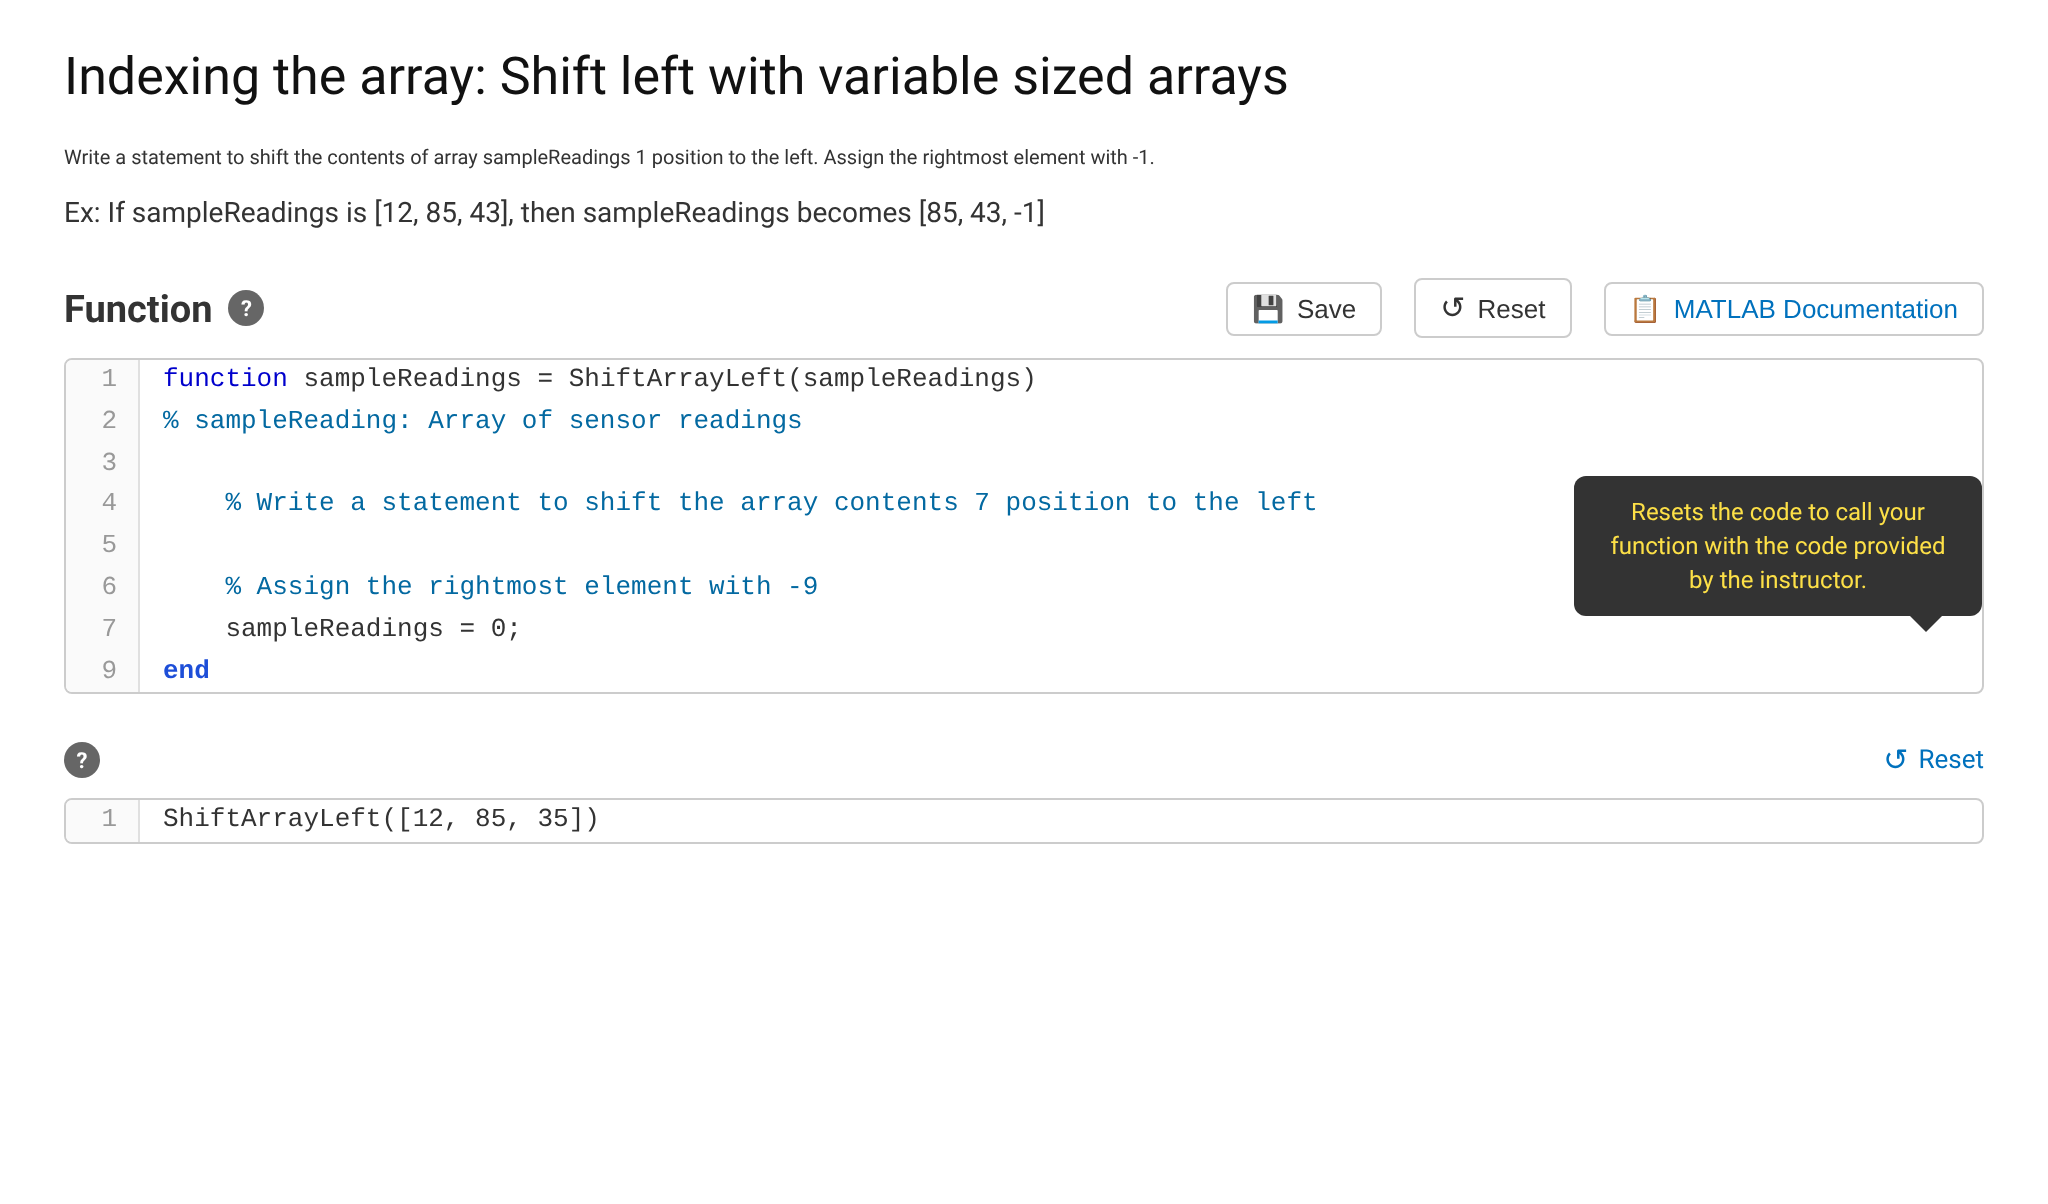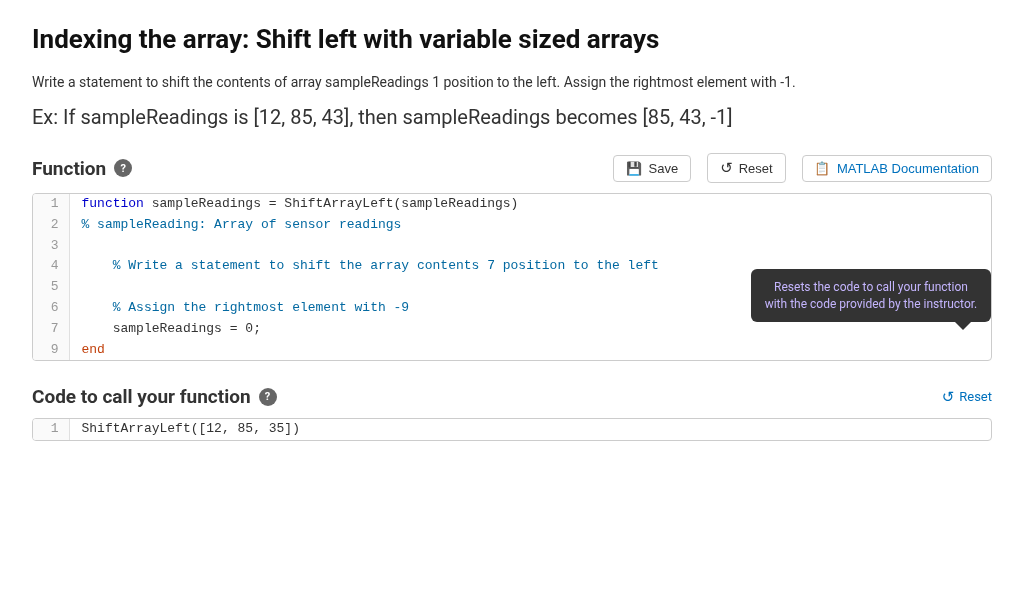--- a/index.html
+++ b/index.html
@@ -6,32 +6,32 @@
     body {
       font-family: -apple-system, BlinkMacSystemFont, "Segoe UI", Roboto, sans-serif;
       background: #fff;
       color: #333;
       font-size: 15px;
       padding: 24px 32px;
       max-width: 1024px;
     }
     h1 {
       font-size: 26px;
-      font-weight: 700;
+      font-weight: 400;
       margin-bottom: 18px;
       color: #111;
     }
     .description {
-      font-size: 14px;
+      font-size: 10px;
       color: #333;
       line-height: 1.5;
       margin-bottom: 10px;
     }
     .example {
-      font-size: 20px;
+      font-size: 14px;
       color: #333;
       margin-top: 12px;
       margin-bottom: 24px;
     }
     .section-header {
       display: flex;
       align-items: center;
       justify-content: space-between;
       margin-bottom: 10px;
     }
@@ -101,29 +101,29 @@
       vertical-align: top;
       border-right: 1px solid #e0e0e0;
       background: #fafafa;
     }
     .line-code {
       padding: 0 12px;
       white-space: pre;
       color: #333;
     }
     .kw-function { color: #0000cc; font-weight: normal; }
-    .kw-end { color: #c2410c; }
+    .kw-end { color: #1d4ed8; font-weight: bold; }
     .comment { color: #0369a1; }
     .tooltip-box {
       position: absolute;
       bottom: 38px;
       right: 0;
-      width: 240px;
+      width: 204px;
       background: #333;
-      color: #c4b5fd;
+      color: #fde047;
       font-size: 12px;
       padding: 10px 12px;
       border-radius: 6px;
       text-align: center;
       line-height: 1.4;
       z-index: 10;
     }
     .tooltip-box::after {
       content: '';
       position: absolute;
@@ -215,21 +215,20 @@
       </tr>
     </tbody>
   </table>
   <div class="tooltip-box">
     <span>Resets the code to call your function with the code provided by the instructor.</span>
   </div>
 </div>
 
 <div class="code-call-header">
   <div class="section-title">
-    <span>Code to call your function</span>
     <span class="help-icon">?</span>
   </div>
   <div class="reset-right">
     <span style="font-size:15px;">↺</span>
     <span>Reset</span>
   </div>
 </div>
 
 <div class="code-editor">
   <table class="code-table">

